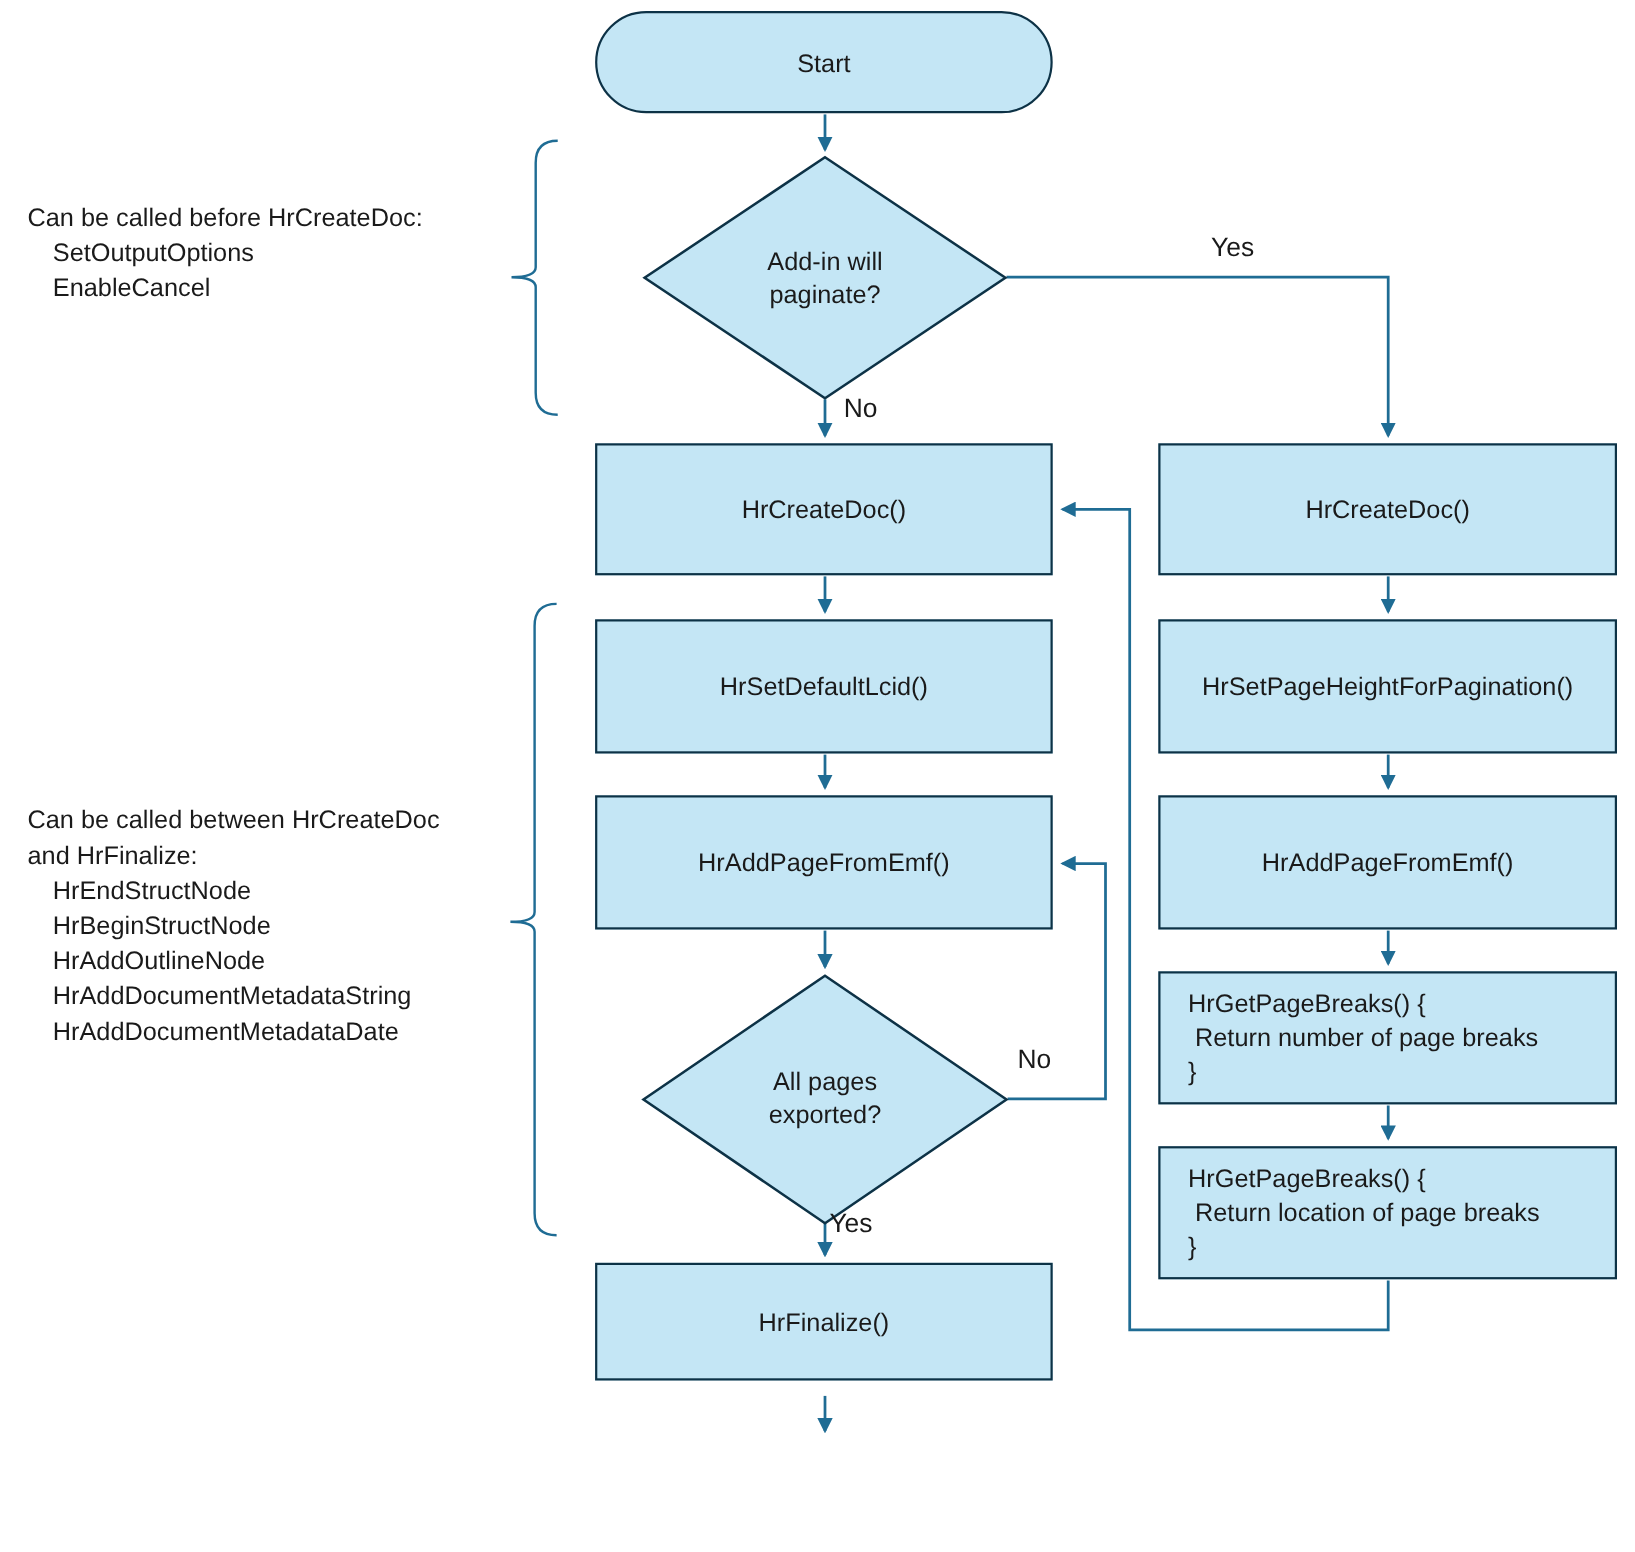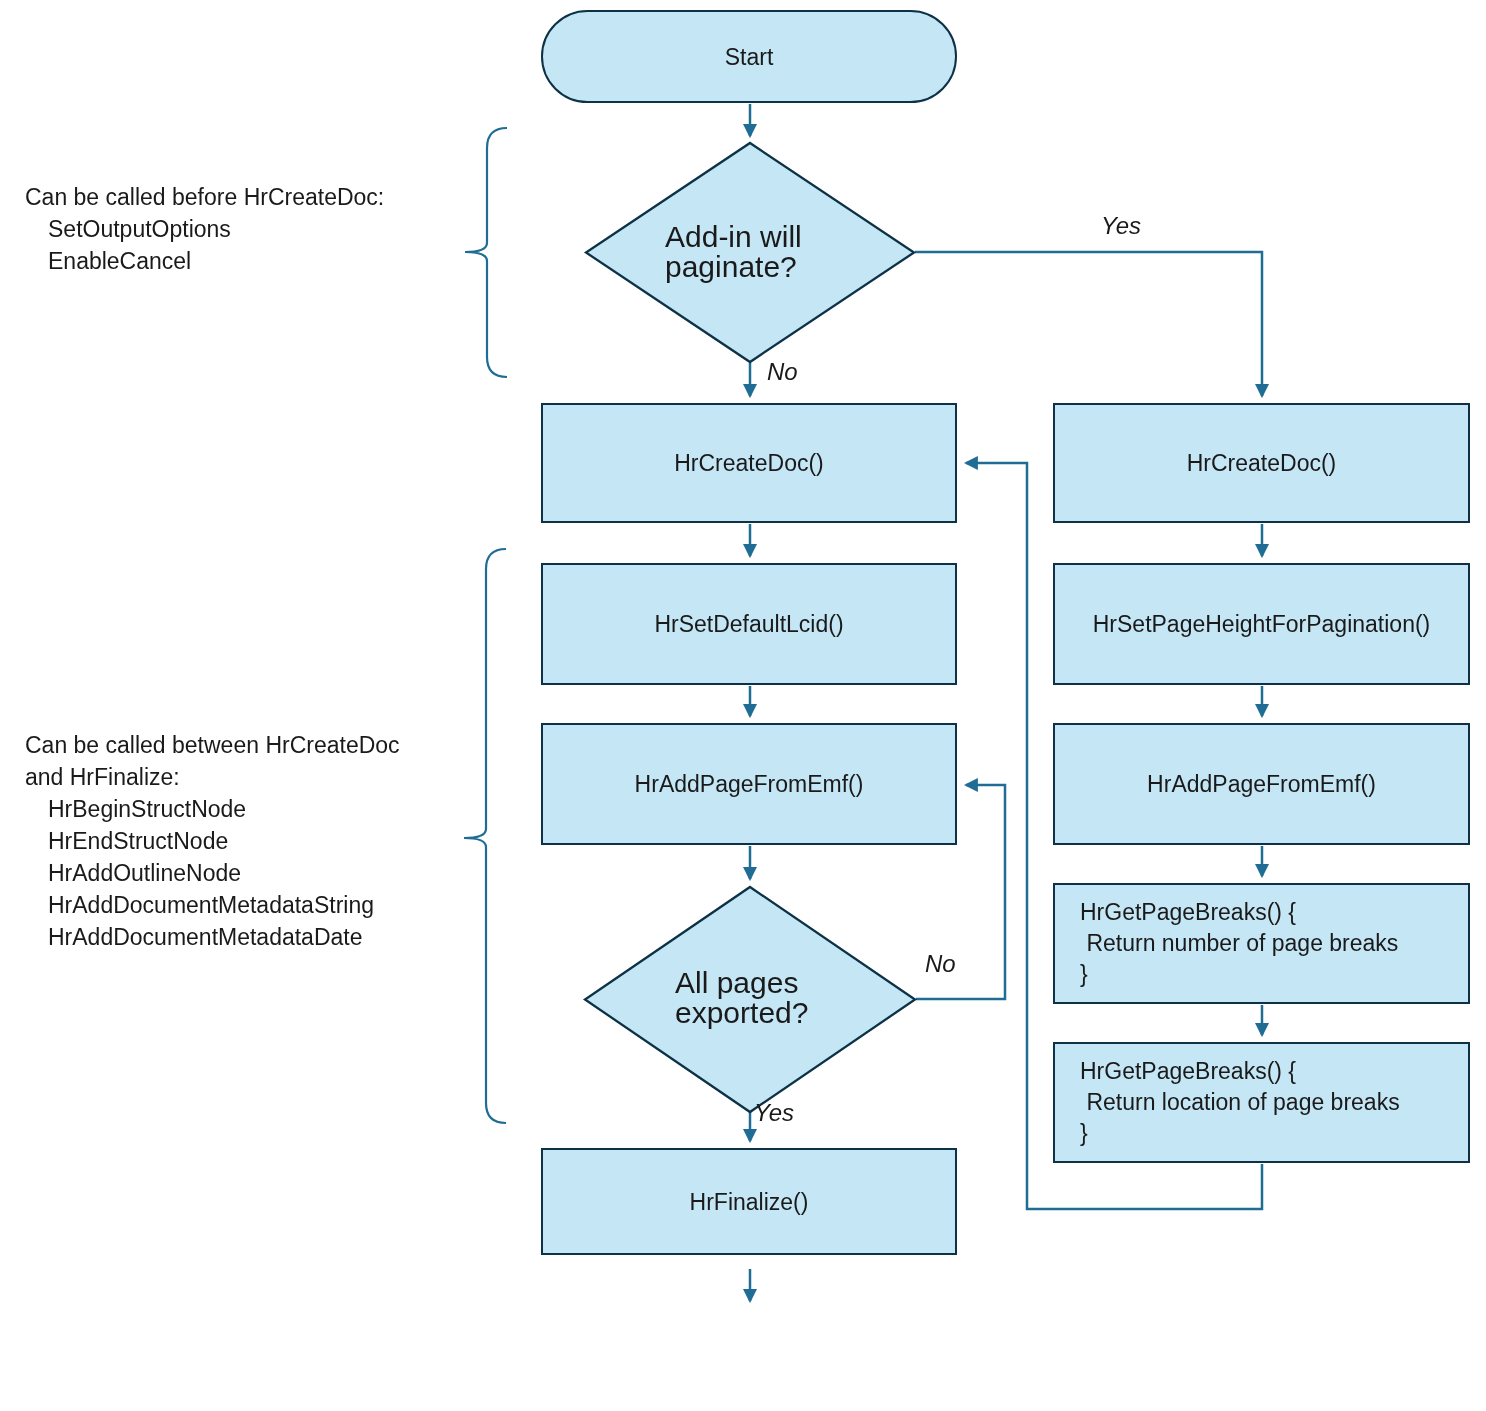--- a/index.html
+++ b/index.html
@@ -14,23 +14,23 @@
     display:flex;align-items:center;justify-content:center;
     font-size:23px;line-height:30px;text-align:center;
   }
   .pill{border-radius:47px;}
   .proc-left{
     justify-content:flex-start;text-align:left;
     padding-left:25px;padding-right:8px;
     white-space:pre-wrap;line-height:31px;
   }
   .dlabel{
-    position:absolute;font-size:30px;line-height:30px;text-align:left;
+    position:absolute;font-size:23px;line-height:30px;text-align:center;
   }
-  .elabel{position:absolute;font-size:24px;line-height:26px;font-style:italic;}
+  .elabel{position:absolute;font-size:24px;line-height:26px;}
   .ann{position:absolute;font-size:23px;line-height:32px;}
   .ann .items div{padding-left:23px;}
 </style>
 </head>
 <body>
 
 <div id="canvas">
 
   <svg id="wires" viewBox="0 0 1486 1411" xmlns="http://www.w3.org/2000/svg">
     <defs>
@@ -116,21 +116,21 @@
     <div>Can be called before HrCreateDoc:</div>
     <div class="items">
       <div>SetOutputOptions</div>
       <div>EnableCancel</div>
     </div>
   </div>
 
   <div class="ann" style="left:25px;top:729px;width:412px">
     <div>Can be called between HrCreateDoc and HrFinalize:</div>
     <div class="items">
+      <div>HrEndStructNode</div>
       <div>HrBeginStructNode</div>
-      <div>HrEndStructNode</div>
       <div>HrAddOutlineNode</div>
       <div>HrAddDocumentMetadataString</div>
       <div>HrAddDocumentMetadataDate</div>
     </div>
   </div>
 
 </div>
 
 </body></html>

